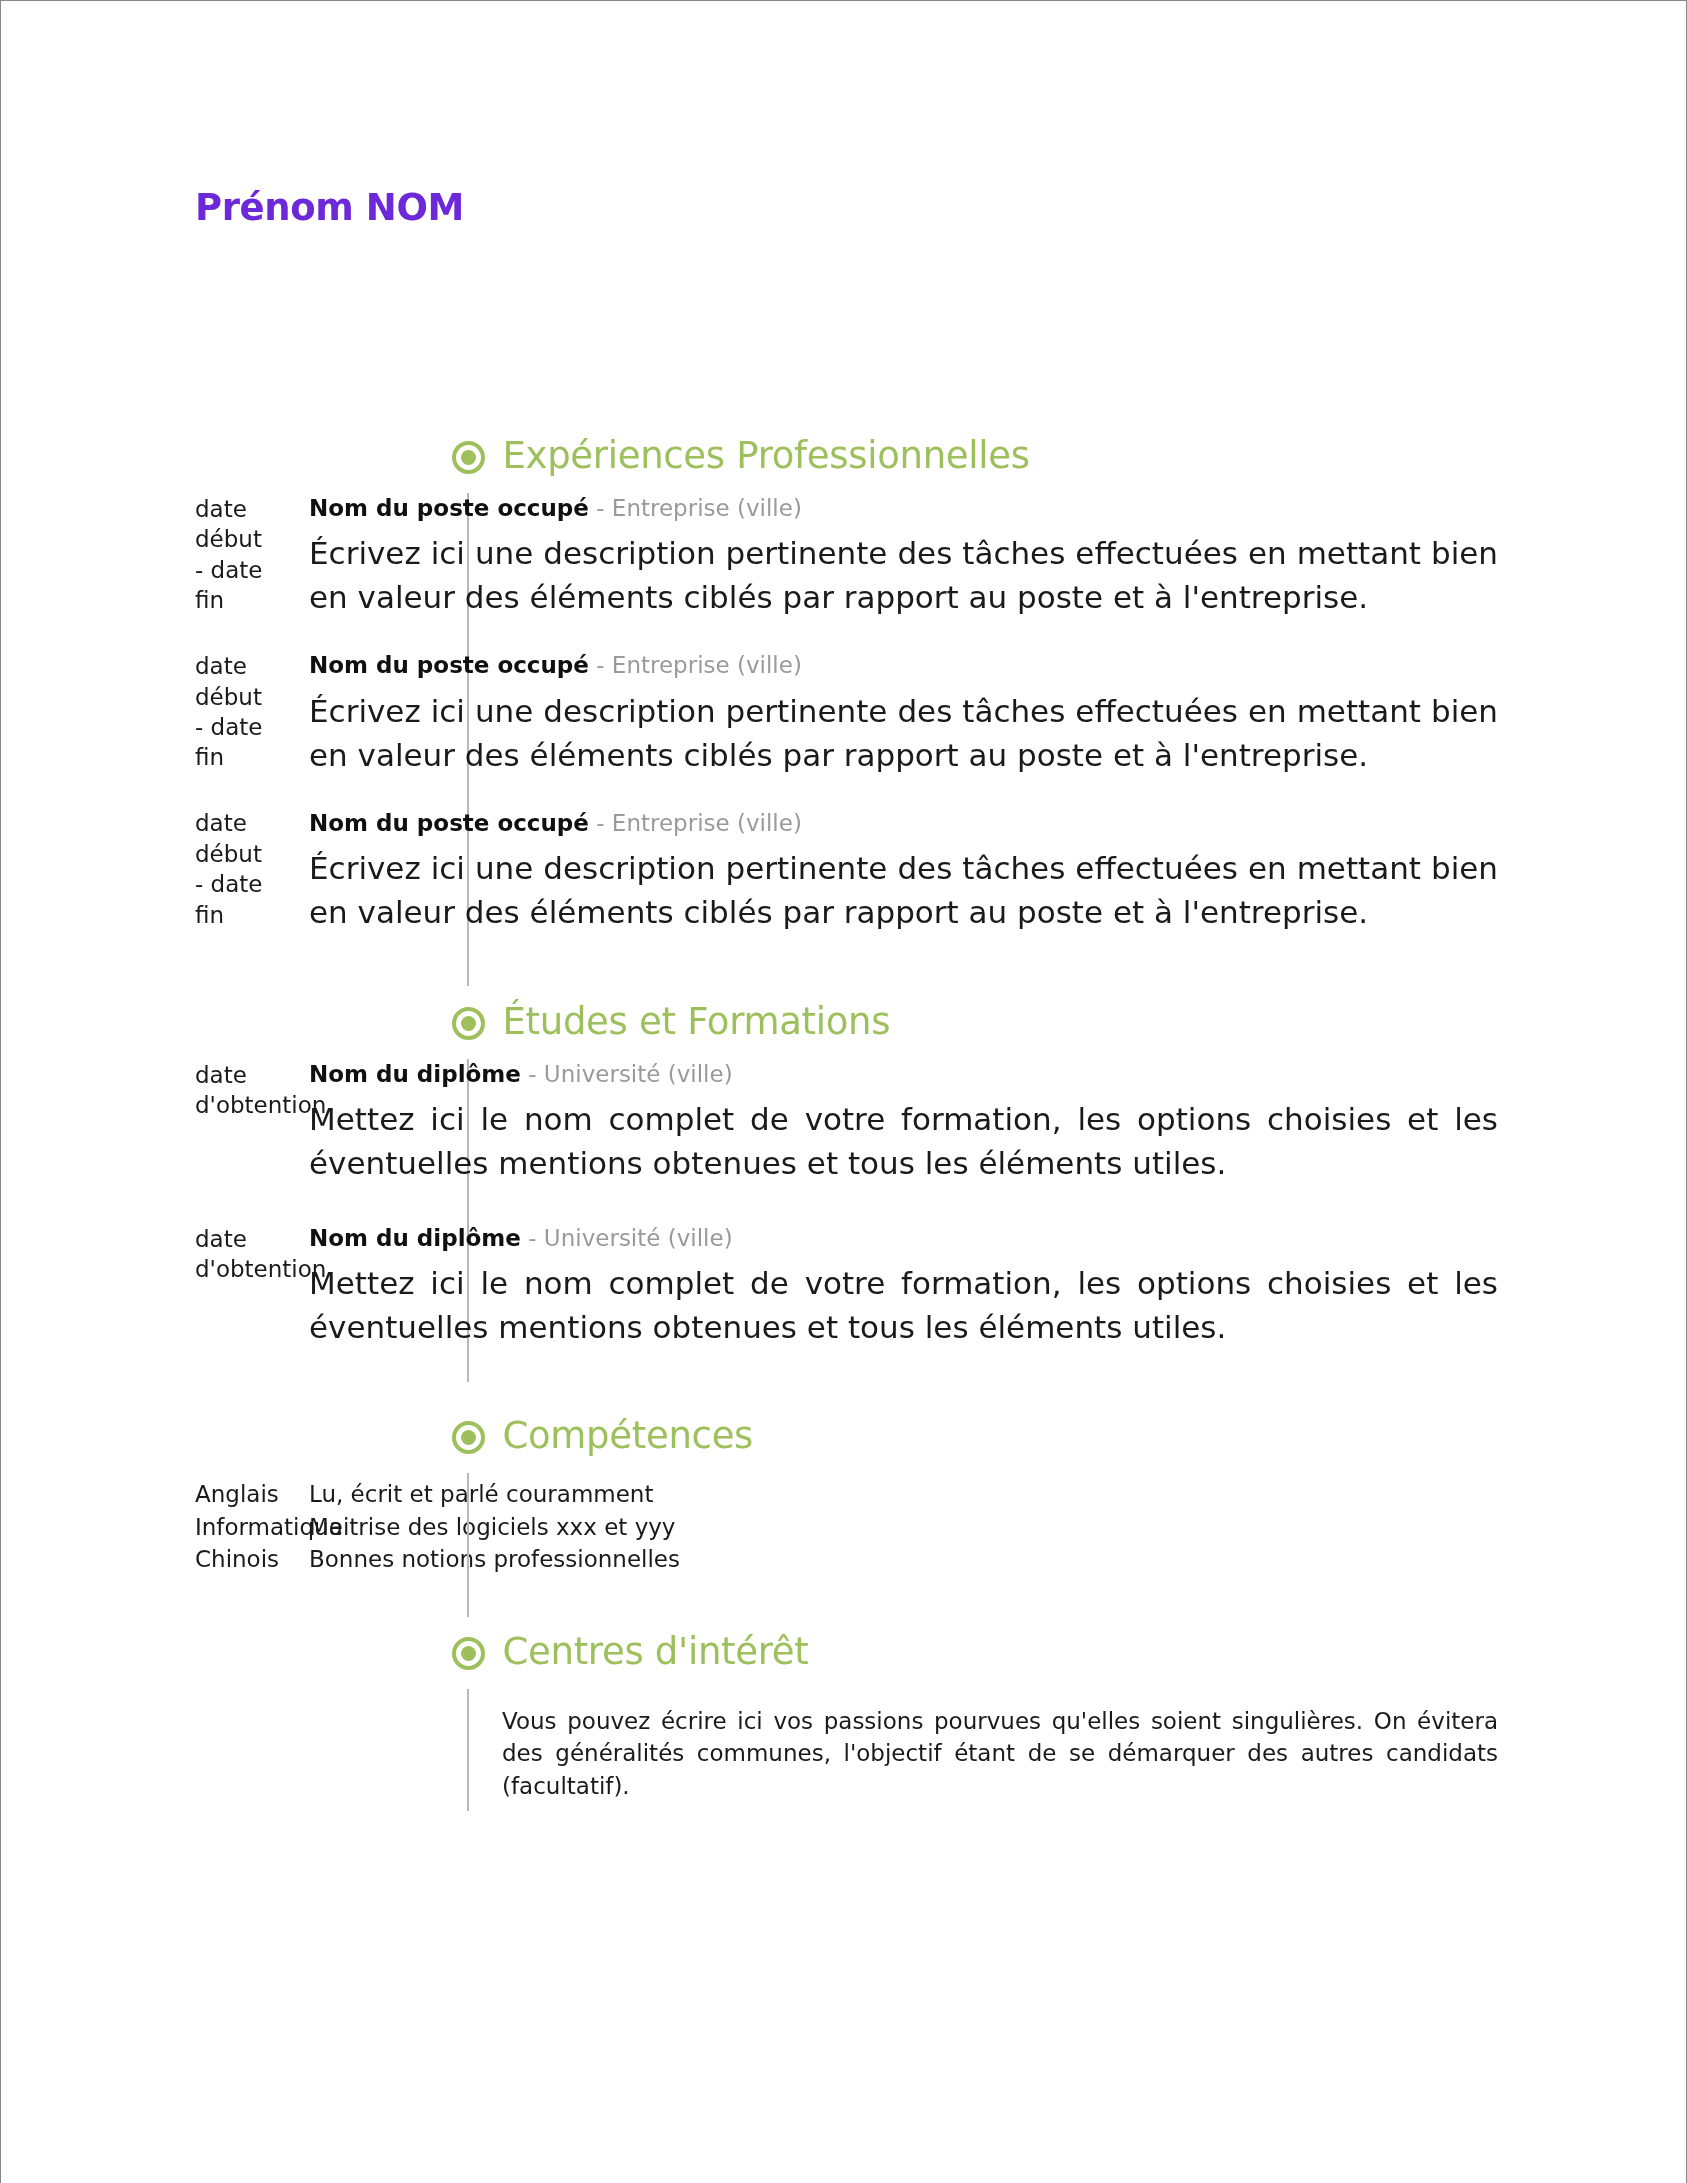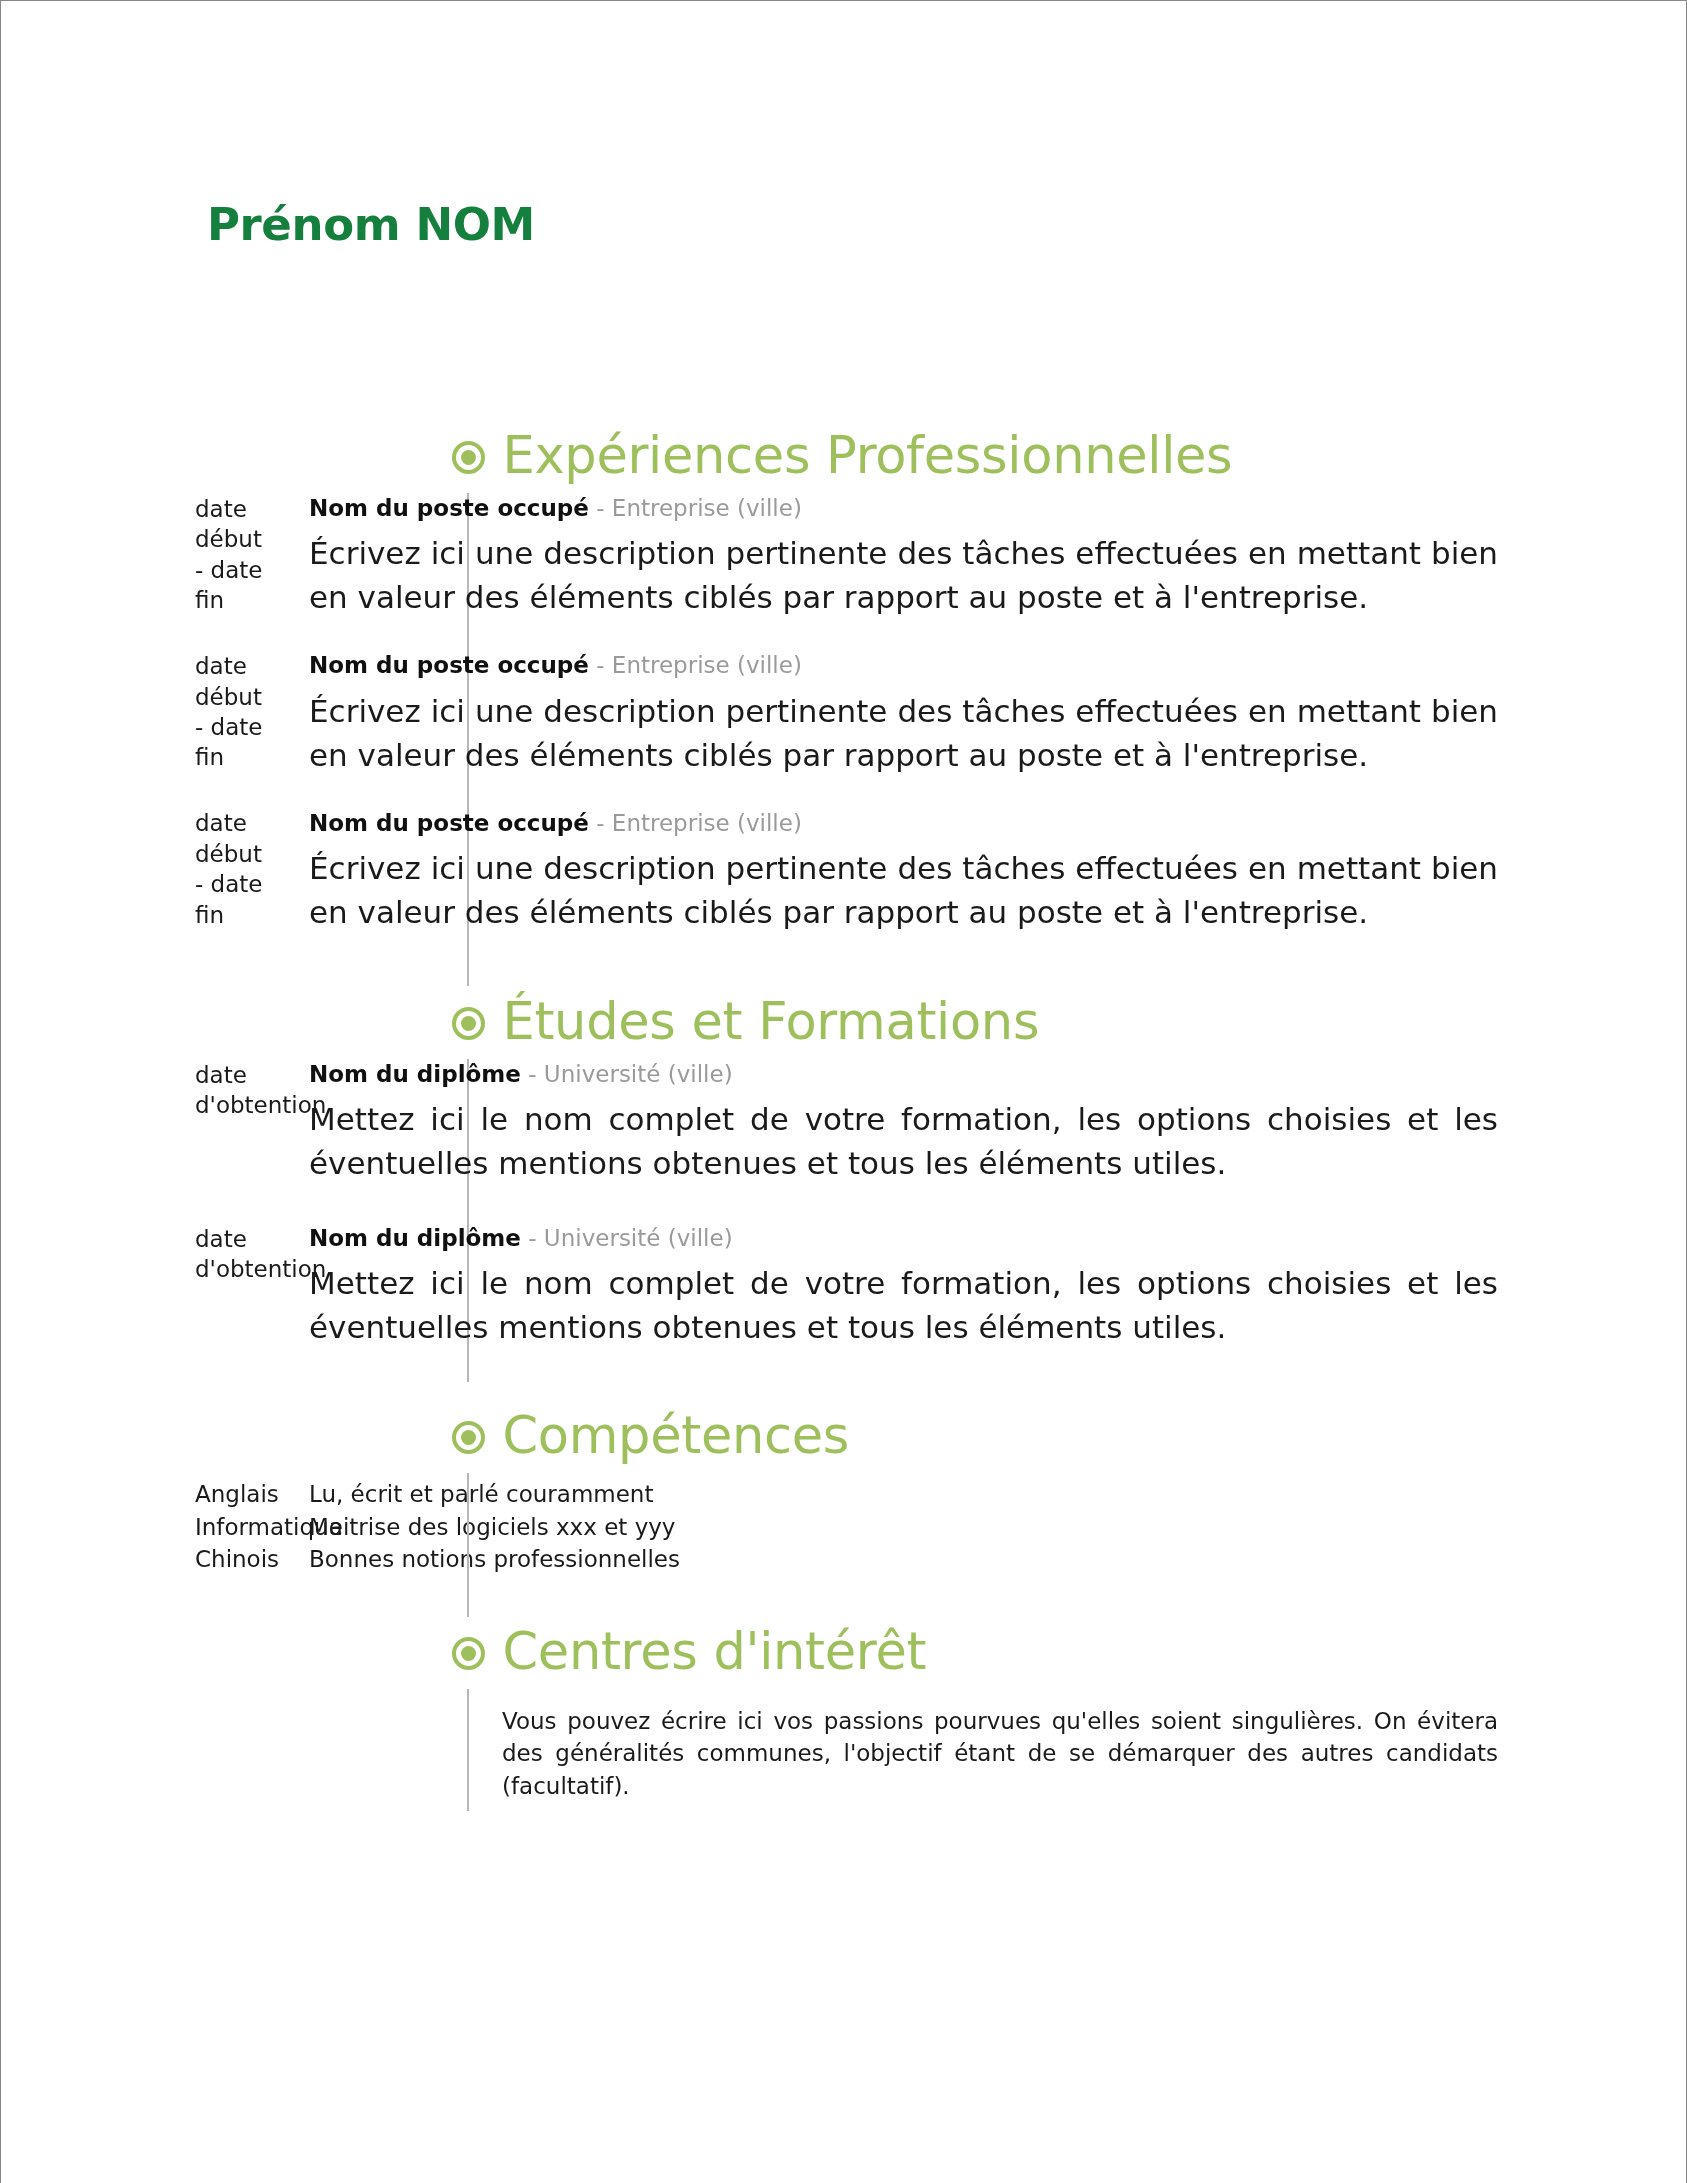--- a/index.html
+++ b/index.html
@@ -20,26 +20,26 @@
   }
 
   
   .header {
     position: absolute;
     left: 194px;
     top: 188px;
     width: 1310px;
   }
   .cv-name {
-    font-size: 45px;
+    font-size: 37px;
     font-weight: bold;
-    color: #15803d;
+    color: #6d28d9;
     letter-spacing: -0.4px;
     line-height: 1.05;
-    margin: 12px;
+    margin: 0;
   }
   .cv-contact {
     font-size: 23px;
     color: #858585;
     margin-top: 16.6px;
     letter-spacing: 0.1px;
   }
 
   
   .body-area {
@@ -80,21 +80,21 @@
     margin-top: 3.5px;
   }
   .bullseye i {
     display: block;
     width: 15px;
     height: 15px;
     border-radius: 50%;
     background: #9dc05c;
   }
   .sec-title {
-    font-size: 51px;
+    font-size: 37px;
     color: #9dc05c;
     line-height: 1;
     white-space: nowrap;
     font-weight: normal;
     letter-spacing: -0.3px;
   }
 
   
   .entries { position: relative; }
 

